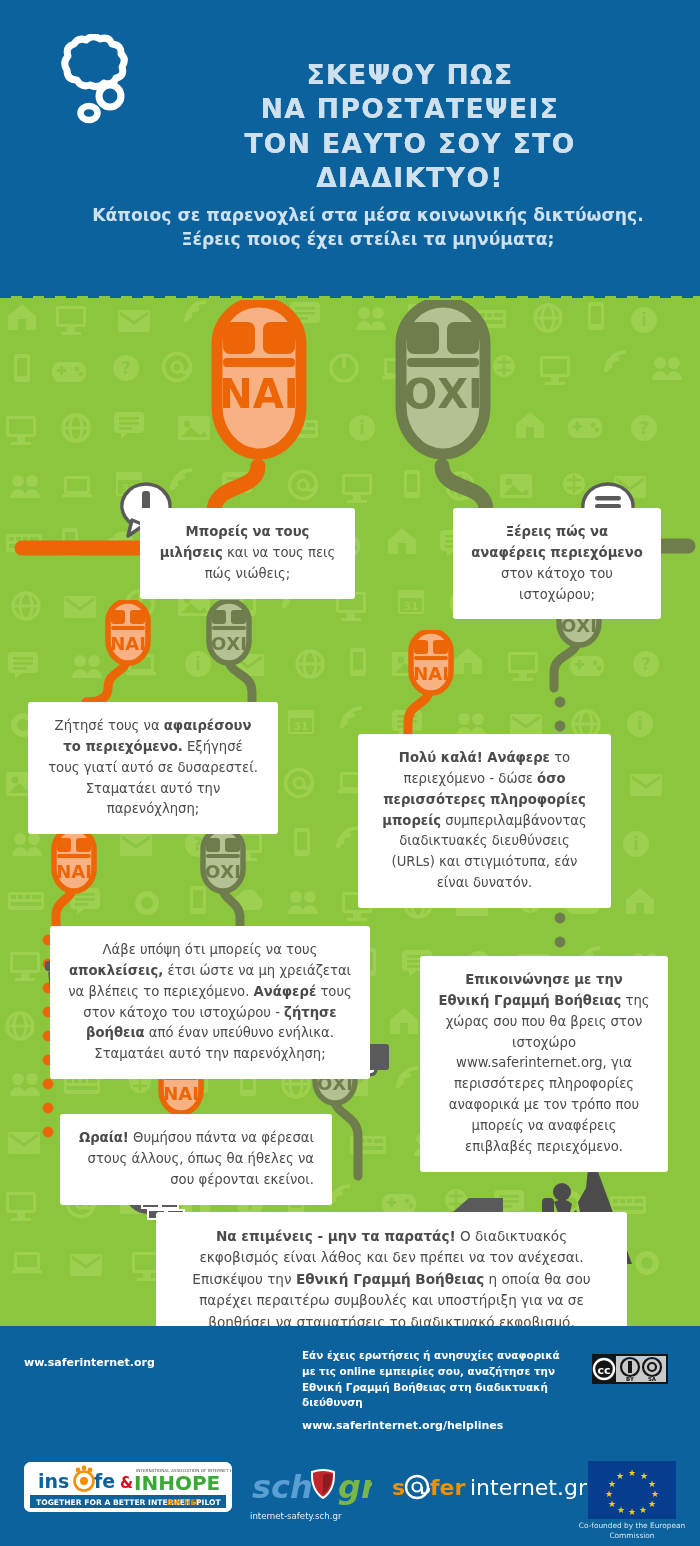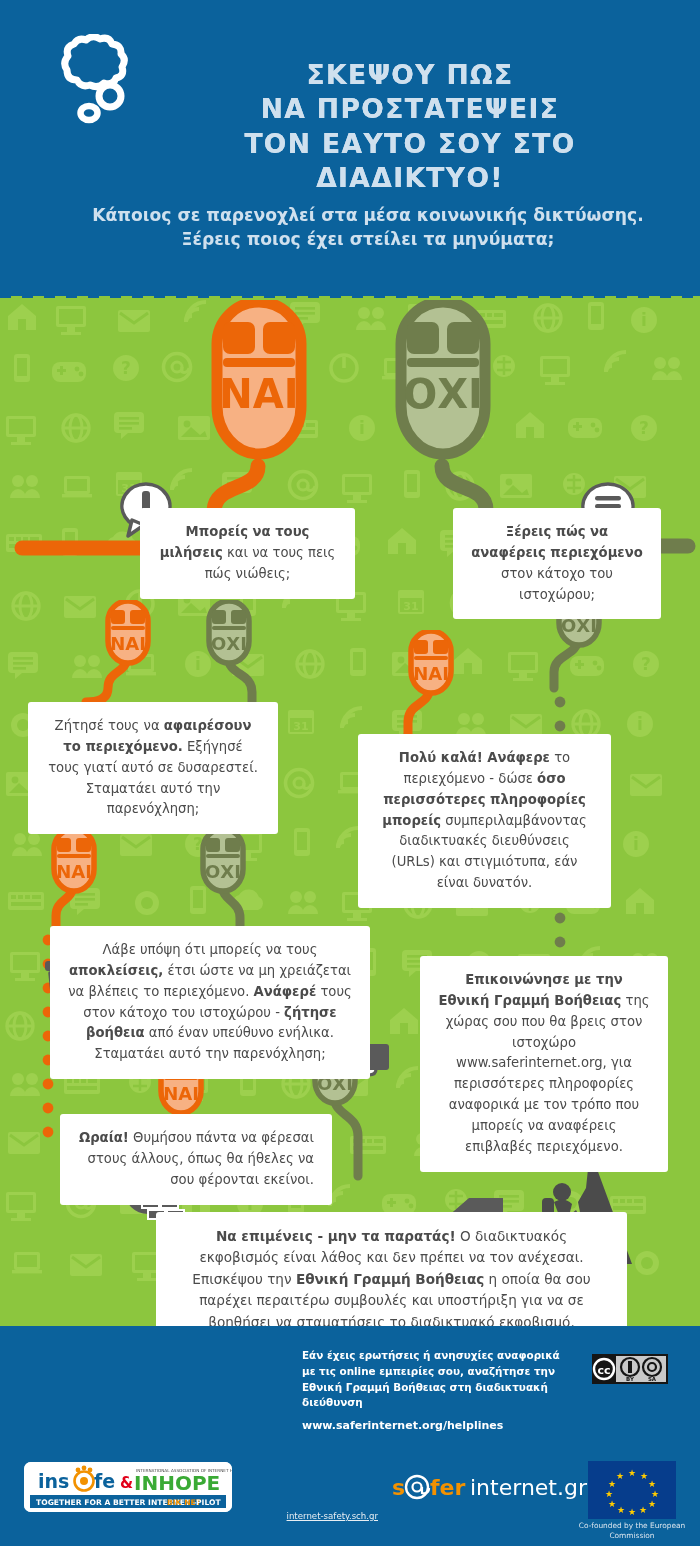--- a/index.html
+++ b/index.html
@@ -76,22 +76,22 @@
   .footer-white {
     position: absolute; left: 0; top: 1444px; width: 700px; height: 102px;
     background: #0b629c;
   }
   .logo-insafe {
     position: absolute; left: 24px; top: 1462px; width: 208px; height: 50px;
     background: #ffffff; border-radius: 7px;
   }
   .sch-logo { position: absolute; left: 252px; top: 1466px; width: 120px; height: 44px; }
   .sch-caption {
-    position: absolute; left: 250px; top: 1511px; width: 128px; text-align: right;
-    color: #e8eef3; font-size: 8.6px; text-decoration: underline;
+    position: absolute; left: 250px; top: 1511px; width: 128px; text-align: left;
+    color: #e8eef3; font-size: 8.6px;
   }
   .si-logo { position: absolute; left: 392px; top: 1472px; width: 200px; height: 28px; }
   .eu-flag {
     position: absolute; left: 588px; top: 1461px; width: 88px; height: 58px;
     background: #063d8c;
   }
   .eu-caption {
     position: absolute; left: 578px; top: 1521px; width: 108px; text-align: center;
     color: #dce6ef; font-size: 7.4px; line-height: 1.3;
   }
@@ -705,20 +705,21 @@
       <span class="bold">Να επιμένεις - μην τα παρατάς!</span><span> Ο διαδικτυακός εκφοβισμός είναι λάθος και δεν πρέπει να τον ανέχεσαι. Επισκέψου την </span><span class="bold">Εθνική Γραμμή Βοήθειας</span><span> η οποία θα σου παρέχει περαιτέρω συμβουλές και υποστήριξη για να σε βοηθήσει να σταματήσεις το διαδικτυακό εκφοβισμό.</span>
     </div>
 
   </div>
 
   <div class="notch-base"></div>
   <div class="notch-edge"></div>
 
   <div class="footer-blue">
     <div class="foot-col" style="left:24px; top:22px; width:262px;">
+      <span class="url">ww.saferinternet.org</span>
     </div>
     <div class="foot-col" style="left:302px; top:22px; width:270px;">
       <span>Εάν έχεις ερωτήσεις ή ανησυχίες αναφορικά με τις online εμπειρίες σου, αναζήτησε την Εθνική Γραμμή Βοήθειας στη διαδικτυακή διεύθυνση</span>
       <span class="url">www.saferinternet.org/helplines</span>
     </div>
     <div style="position:absolute; left:592px; top:28px;">
       <svg width="76" height="30" viewBox="0 0 76 30">
         <rect x="0" y="0" width="76" height="30" fill="#151515"></rect>
         <rect x="24" y="2" width="50" height="26" fill="#c9c9c9"></rect>
         <circle cx="12" cy="15" r="10" fill="none" stroke="#ffffff" stroke-width="2.4"></circle>
@@ -748,20 +749,28 @@
       <text x="96" y="26" font-family="DejaVu Sans" font-size="15" font-weight="bold" fill="#e2001a">&amp;</text>
       <text x="112" y="10" font-family="DejaVu Sans" font-size="4.2" fill="#4b4b4b">INTERNATIONAL ASSOCIATION OF INTERNET HOTLINES</text>
       <text x="110" y="28" font-family="DejaVu Sans" font-size="20" font-weight="bold" fill="#3aaa35">INHOPE</text>
       <rect x="6" y="33" width="196" height="13" fill="#0b629c"></rect>
       <text x="12" y="43" font-family="DejaVu Sans" font-size="7.6" font-weight="bold" fill="#ffffff">TOGETHER FOR A BETTER INTERNET – </text>
       <text x="143" y="43" font-family="DejaVu Sans" font-size="7.6" font-weight="bold" fill="#f29100">BIK NET</text>
       <text x="172" y="43" font-family="DejaVu Sans" font-size="7.6" font-weight="bold" fill="#ffffff">PILOT</text>
     </svg>
   </div>
 
+  <div class="sch-logo">
+    <svg width="120" height="44" viewBox="0 0 120 44">
+      <text x="0" y="32" font-family="DejaVu Sans" font-size="32" font-weight="bold" fill="#5a9fd4" font-style="italic">sch</text>
+      <path d="M60 6 q11 -4 22 0 q1 18 -11 26 q-12 -8 -11 -26 z" fill="#c0262c" stroke="#ffffff" stroke-width="2"></path>
+      <path d="M71 9 q6 -2 9 0 q0 13 -9 19 z" fill="#8e1b20"></path>
+      <text x="86" y="32" font-family="DejaVu Sans" font-size="32" font-weight="bold" fill="#7ab648" font-style="italic">gr</text>
+    </svg>
+  </div>
   <div class="sch-caption">internet-safety.sch.gr</div>
 
   <div class="si-logo">
     <svg width="200" height="30" viewBox="0 0 200 30">
       <text x="0" y="23" font-family="DejaVu Sans" font-size="22" font-weight="bold" fill="#f29100">s</text>
       <circle cx="25" cy="15" r="11" fill="none" stroke="#ffffff" stroke-width="2.4"></circle>
       <circle cx="25" cy="15" r="4.5" fill="none" stroke="#ffffff" stroke-width="2.2"></circle>
       <path d="M30 15 v6 a5 5 0 0 0 7 -5" fill="none" stroke="#ffffff" stroke-width="2.2"></path>
       <text x="38" y="23" font-family="DejaVu Sans" font-size="22" font-weight="bold" fill="#f29100">fer</text>
       <text x="78" y="23" font-family="DejaVu Sans" font-size="22" fill="#ffffff">internet.gr</text>

